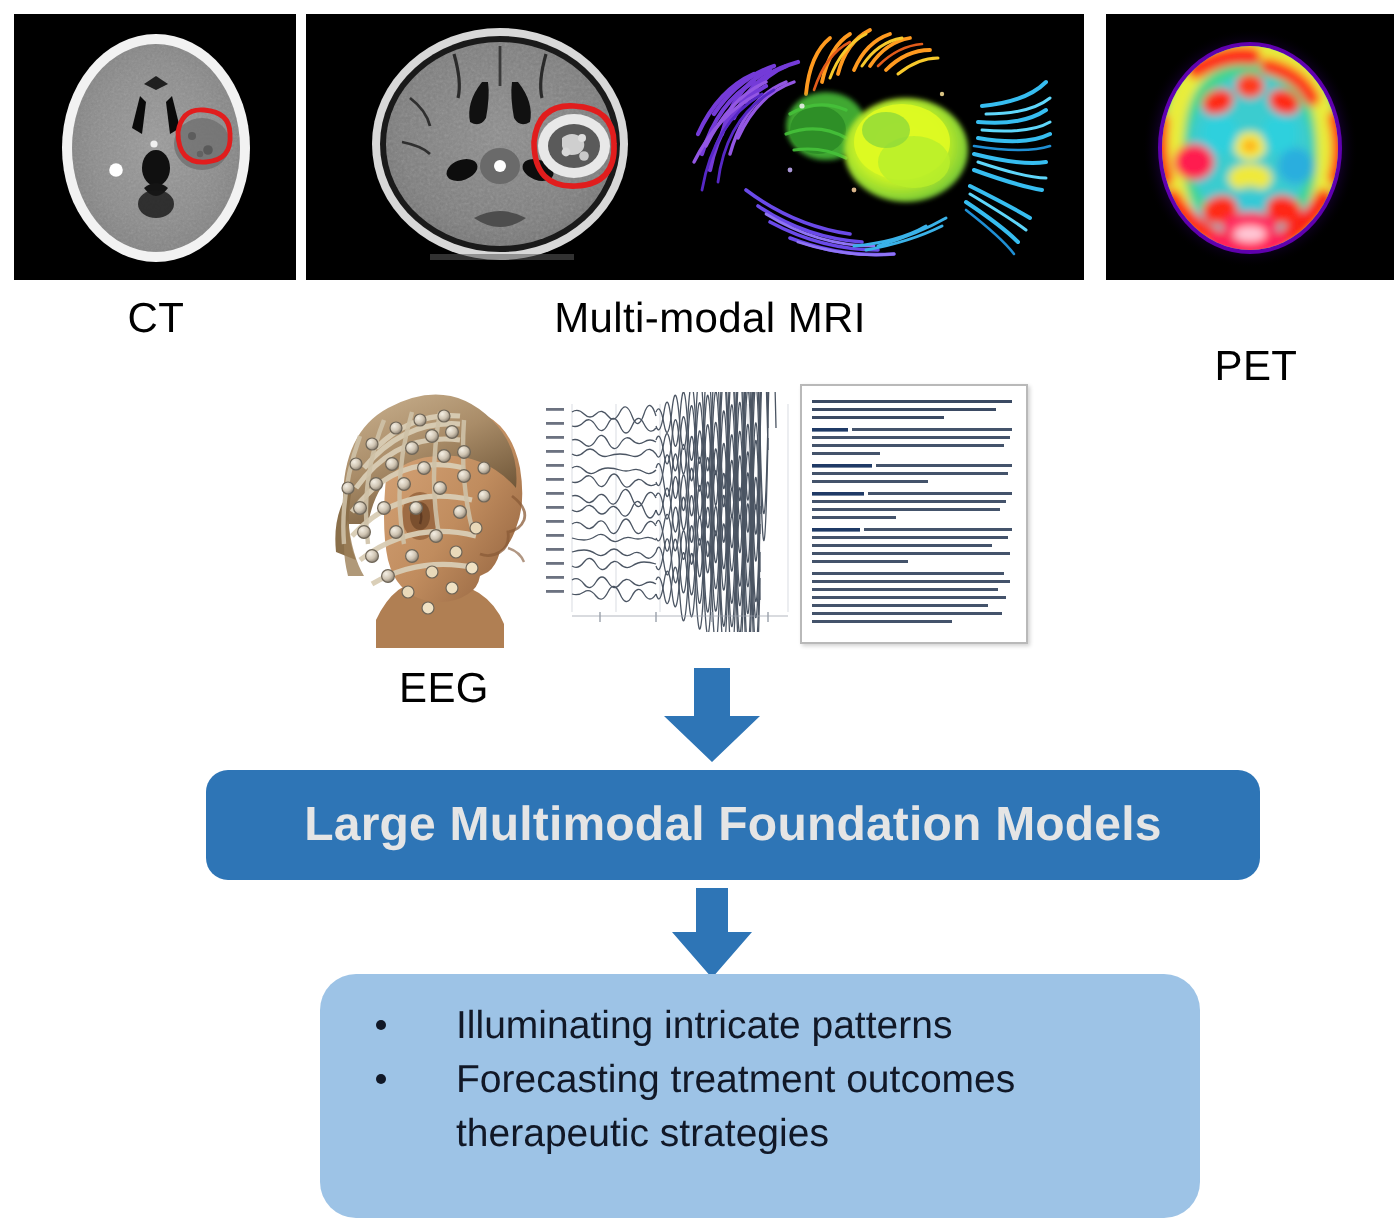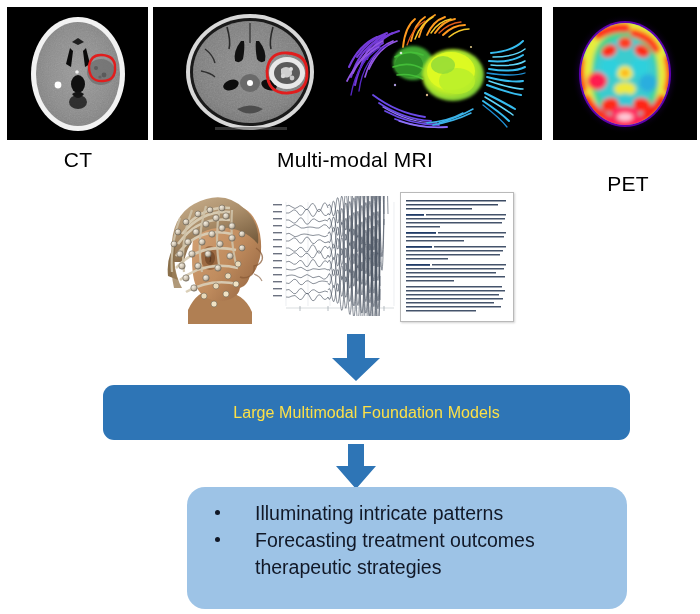--- a/index.html
+++ b/index.html
@@ -91,38 +91,37 @@
     position: absolute;
     left: 103px; top: 385px;
     width: 527px; height: 55px;
     background: #2E75B6;
     border-radius: 11px;
     display: flex;
     align-items: center;
     justify-content: center;
   }
   #foundation-banner .banner-text {
-    color: #fde047;
-    font-size: 16px;
-    font-weight: normal;
+    color: #e5e5e5;
+    font-size: 24px;
+    font-weight: bold;
     font-family: "Liberation Sans", sans-serif;
     letter-spacing: 0.1px;
     white-space: nowrap;
   }
 
   
   #outcomes-box {
     position: absolute;
     left: 160px; top: 487px;
     width: 440px; height: 122px;
     background: #9DC3E6;
     border-radius: 18px;
     padding: 0;
     box-sizing: border-box;
-    margin-left: 27px;
   }
   #outcomes-list {
     list-style: none;
     margin: 0;
     padding: 13px 0 0 0;
   }
   #outcomes-list li {
     position: relative;
     color: #111827;
     font-size: 19.5px;
@@ -617,20 +616,21 @@
         <rect x="0" y="92" width="99" height="1.5"></rect>
         <rect x="0" y="96" width="93" height="1.5"></rect>
         <rect x="0" y="100" width="97" height="1.5"></rect>
         <rect x="0" y="104" width="88" height="1.5"></rect>
         <rect x="0" y="108" width="95" height="1.5"></rect>
         <rect x="0" y="112" width="70" height="1.5"></rect>
       </g>
     </svg>
   </div>
 
+  <div class="modality-label" style="left:172px; top:333px; width:100px;">EEG</div>
 
   <svg class="down-arrow" style="left:330px; top:334px; width:52px; height:48px;" viewBox="0 0 52 48">
     <polygon points="17,0 35,0 35,24 50,24 26,47 2,24 17,24" fill="#2E75B6"></polygon>
   </svg>
 
   <div id="foundation-banner">
     <span class="banner-text">Large Multimodal Foundation Models</span>
   </div>
 
   <svg class="down-arrow" style="left:334px; top:444px; width:44px; height:46px;" viewBox="0 0 44 46">

